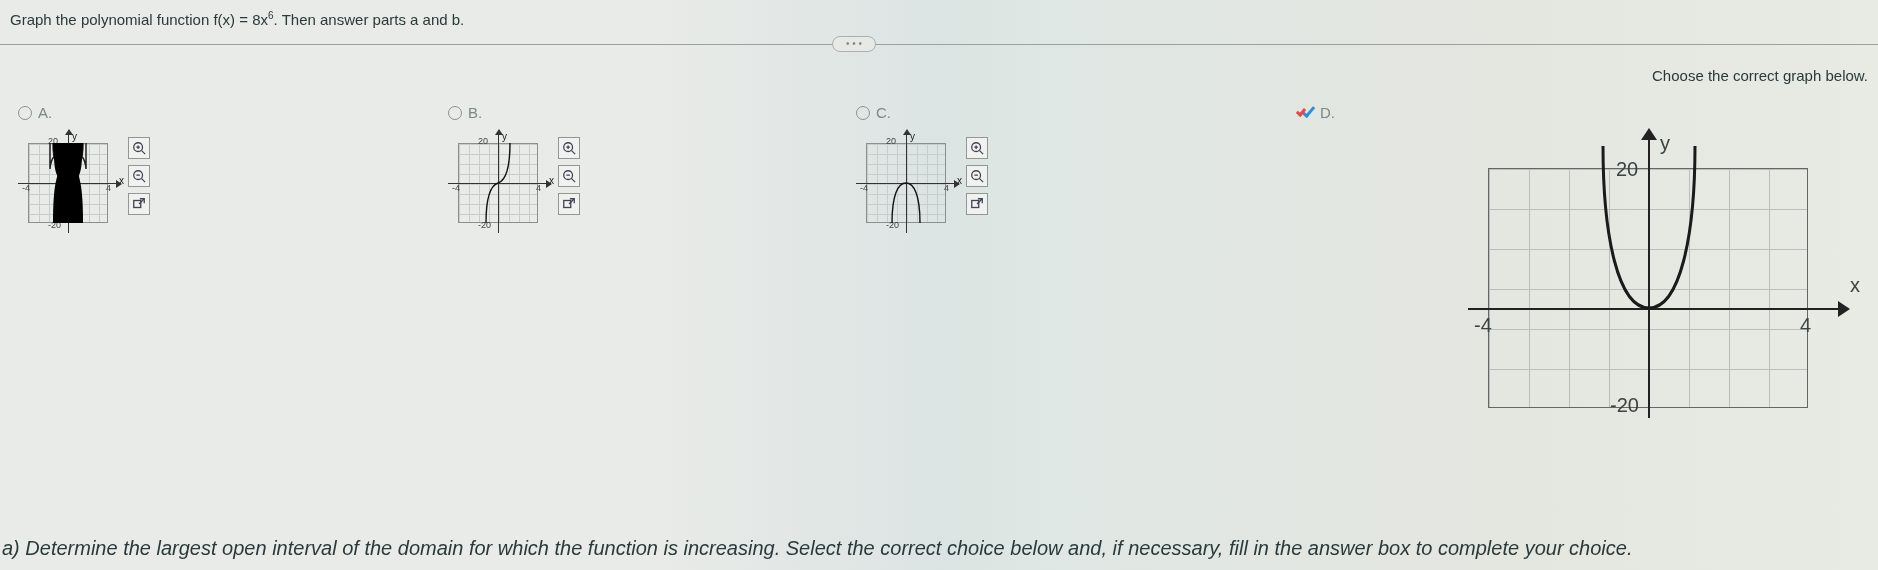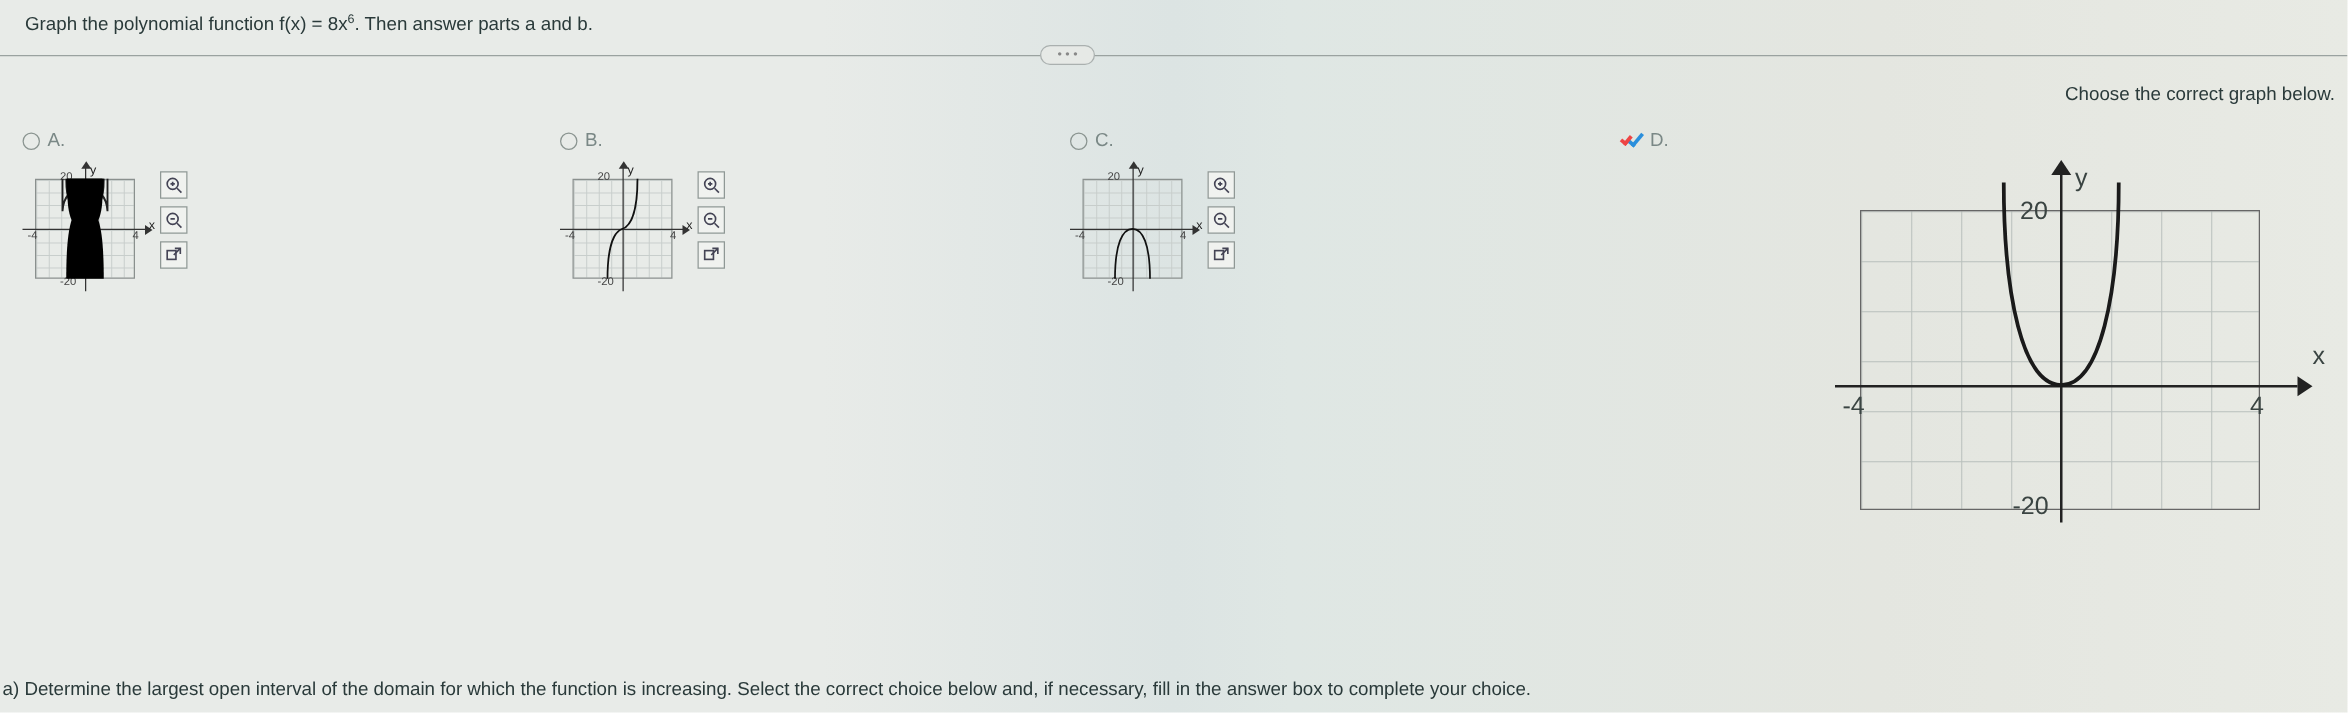--- a/index.html
+++ b/index.html
@@ -8,21 +8,21 @@
     background: linear-gradient(to right, #e8ebe8 0%, #e8ebe8 35%, #dce4e3 50%, #dfe7e4 55%, #e4e6e0 80%, #e8eae4 100%);
     width: 1878px;
     height: 570px;
     position: relative;
     font-size: 15px;
     color: #2a3a3a;
   }
   .header {
     padding: 10px 10px 16px 10px;
   }
-  .header .eq { white-space: nowrap; margin-left: 10px; }
+  .header .eq { white-space: nowrap; }
   .header sup { font-size: 10px; vertical-align: super; }
   .divider {
     height: 1px;
     background: #9aa2a0;
     width: 100%;
     position: relative;
   }
   .ellipsis-pill {
     position: absolute;
     left: 832px;
@@ -176,22 +176,23 @@
     border-left: 8px solid transparent;
     border-right: 8px solid transparent;
   }
   .big-lbl { position:absolute; font-size:20px; color:#3a4442; }
   .big-curve { position:absolute; left:0; top:0; width:420px; height:300px; pointer-events:none;}
   
   .part-a {
     position: absolute;
     left: 2px;
     bottom: 10px;
-    font-size: 15px;
+    font-size: 20px;
     color: #2a3a3a;
+    font-style: italic;
   }
 </style>
 </head>
 <body>
 
 <div class="header">
   <span class="eq">
     <span>Graph the polynomial function f(x) = 8x</span><sup>6</sup><span>. Then answer parts a and b.</span>
   </span>
 </div>

